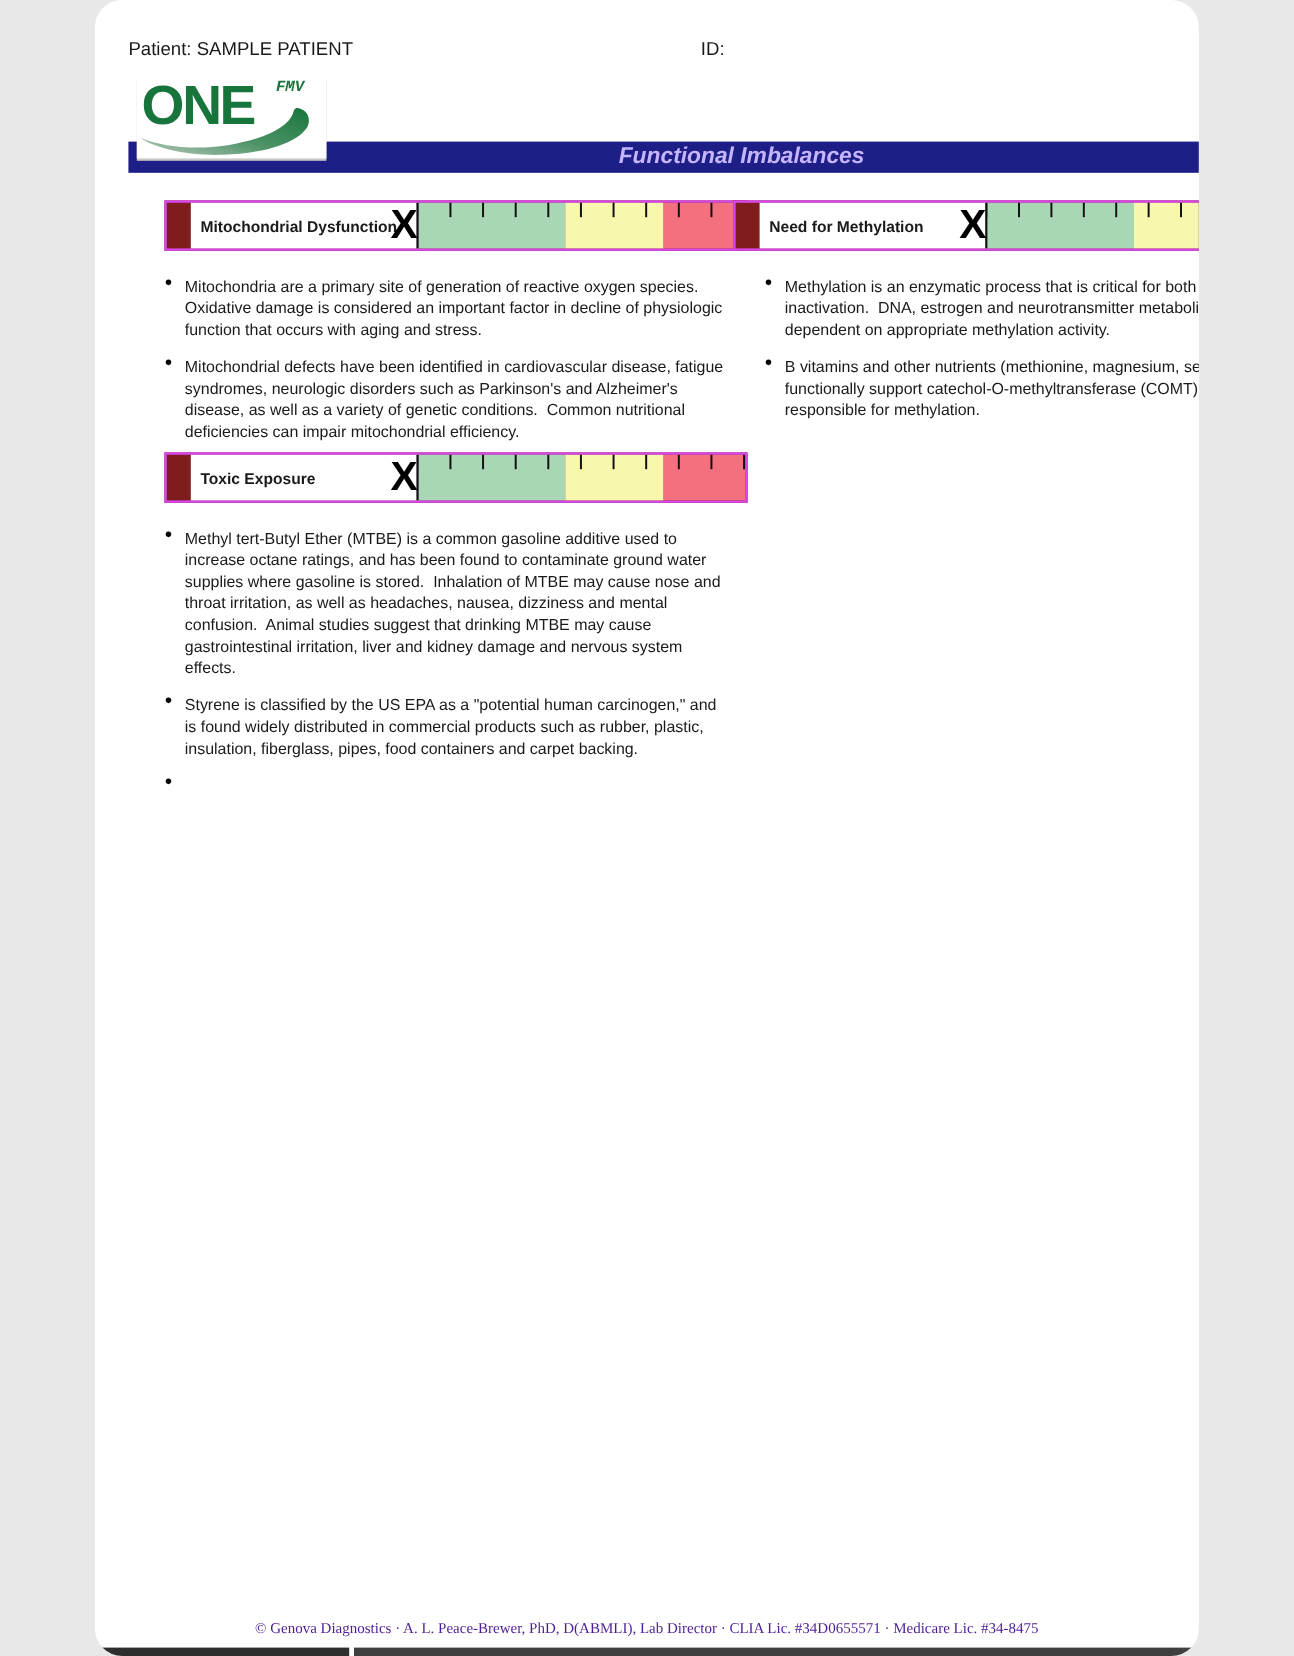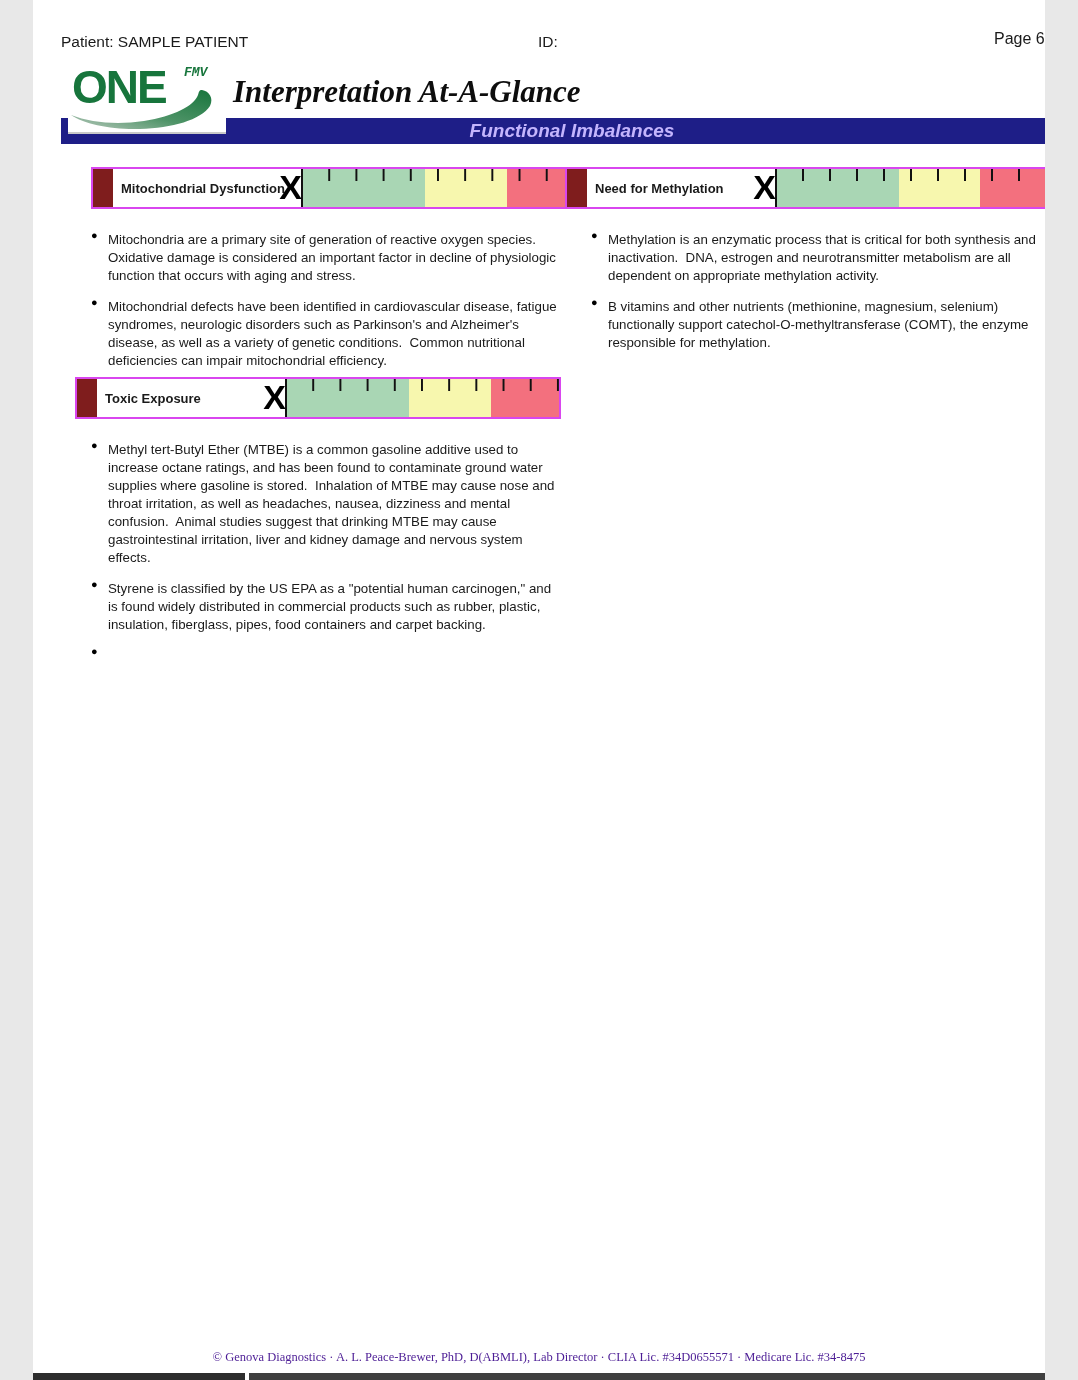--- a/index.html
+++ b/index.html
@@ -1,17 +1,17 @@
 <!DOCTYPE html>
 <html><head>
 <meta charset="utf-8">
 <style>
   html,body{margin:0;padding:0;background:#e8e8e8;}
-  .page{position:relative;width:1012px;height:1380px;margin:0 auto;background:#ffffff;
-        font-family:"Liberation Sans", sans-serif;color:#1a1a1a;overflow:hidden;}
+  .page{position:relative;width:920px;height:1380px;margin:0 auto;background:#ffffff;
+        font-family:"Liberation Sans", sans-serif;color:#1a1a1a;overflow:hidden;border-radius:23px;}
 
   
   .hdr-patient{position:absolute;left:28px;top:33px;font-size:15.5px;}
   .hdr-id{position:absolute;left:505px;top:33px;font-size:15.5px;}
   .hdr-page{position:absolute;left:961px;top:30px;font-size:16px;}
 
   
   .logo{position:absolute;left:35px;top:64px;width:158px;height:68px;background:#ffffff;z-index:3;
         box-shadow:0 2px 0 #c9c9c9;}
   .logo-one{position:absolute;left:4px;top:-4px;font-family:Liberation Sans, sans-serif;
@@ -24,21 +24,21 @@
   .page-title{position:absolute;left:200px;top:74px;font-family:"Liberation Serif", serif;
               font-weight:bold;font-style:italic;font-size:31px;color:#0d0d0d;}
   .banner{position:absolute;left:28px;top:118px;width:1022px;height:26px;background:#1e1e87;
           display:flex;align-items:center;justify-content:center;}
   .banner-text{color:#c4b5fd;font-weight:bold;font-style:italic;font-size:19px;}
 
   
   .gauge{position:absolute;height:38px;border:2px solid #d946ef;display:flex;background:#7f1d1d;padding-left:20px;}
   .g1{left:58px;top:167px;width:462px;}
   .g2{left:532px;top:167px;width:460px;}
-  .g3{left:42px;top:377px;width:462px;}
+  .g3{left:58px;top:377px;width:462px;}
   .gauge-label{width:188px;min-width:188px;border-right:2px solid #111;position:relative;
                background:#fff;display:flex;align-items:center;}
   .gauge-label-text{font-size:13px;font-weight:bold;padding-left:8px;}
   .gauge-x{position:absolute;right:-1px;top:50%;transform:translateY(-52%);
            font-size:34px;font-weight:800;line-height:1;color:#000;}
   .gauge-bar{flex:1;position:relative;display:flex;}
   .seg{height:100%;}
   .seg-green{width:45%;background:#a9d6b4;}
   .seg-yellow{width:30%;background:#f7f7ae;}
   .seg-red{width:25%;background:#f3707e;}
@@ -79,21 +79,20 @@
         <linearGradient id="sw" x1="1" y1="0" x2="0" y2="1">
           <stop offset="0" stop-color="#17753c"></stop>
           <stop offset="0.55" stop-color="#4f9468"></stop>
           <stop offset="1" stop-color="#b9c9bd"></stop>
         </linearGradient>
       </defs>
       <path d="M134 26 C141 27 146 34 142 42 C133 56 104 64 72 65 C44 66 16 60 3 51 C23 59 50 61 76 57 C106 52 126 42 130 31 C131 28 131 26 134 26 Z" fill="url(#sw)"></path>
     </svg>
   </div>
 
-  <div class="page-title">Interpretation At-A-Glance</div>
   <div class="banner">
     <span class="banner-text">Functional Imbalances</span>
   </div>
 
   <div class="gauge g1">
     <div class="gauge-label">
       <span class="gauge-label-text">Mitochondrial Dysfunction</span>
       <span class="gauge-x">X</span>
     </div>
     <div class="gauge-bar">

